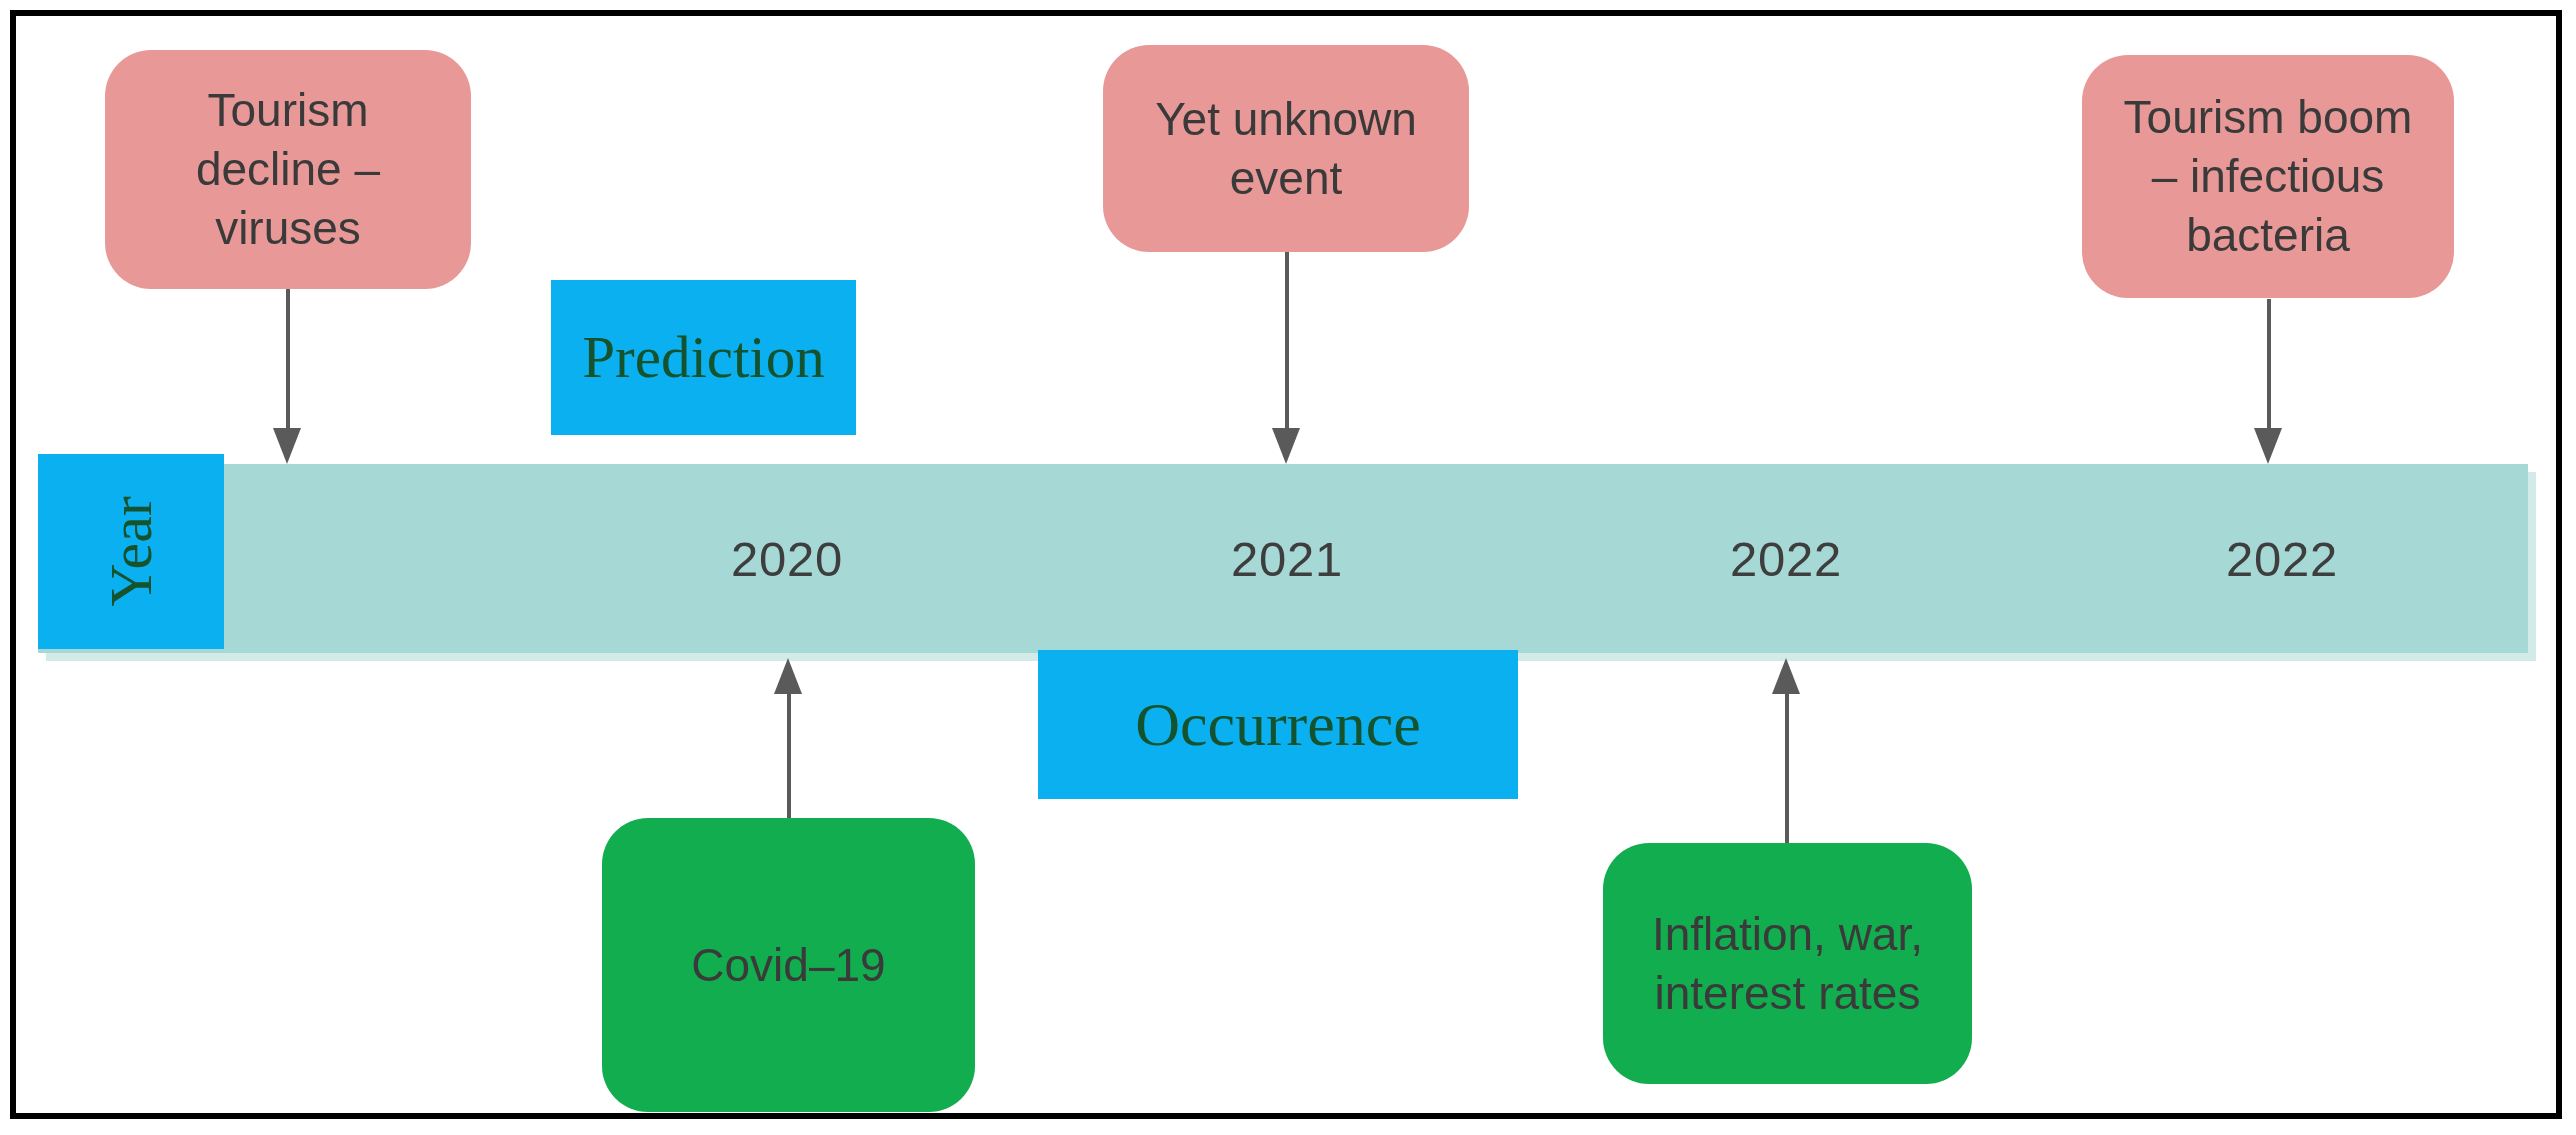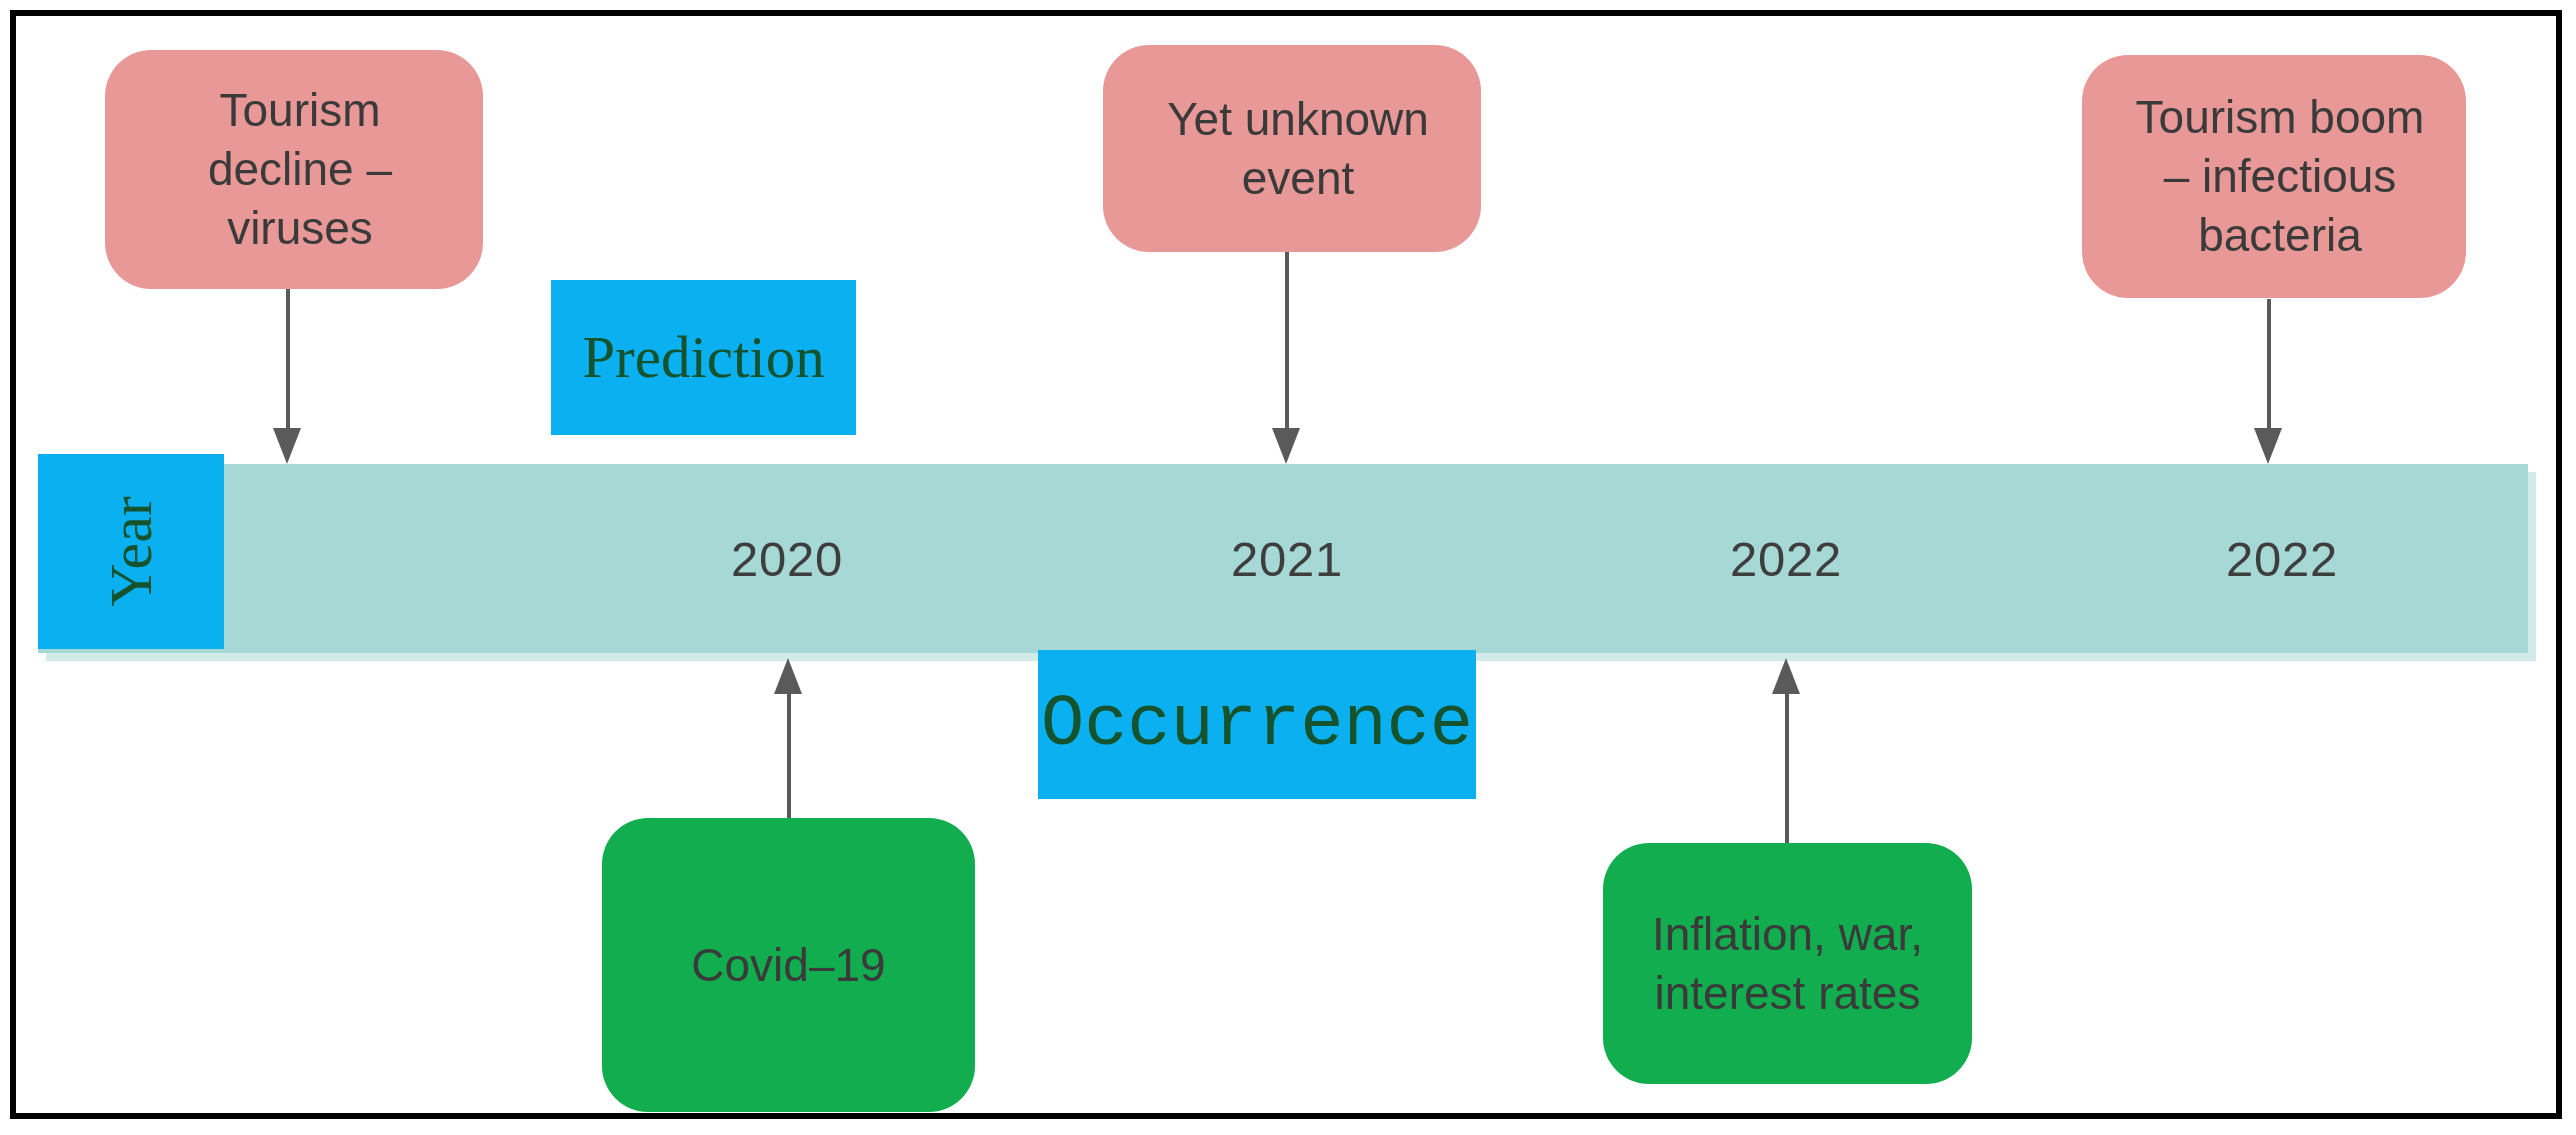--- a/index.html
+++ b/index.html
@@ -27,28 +27,28 @@
   }
   .blue-box{
     position:absolute;background:var(--blue,#0ab0ef);
     display:flex;align-items:center;justify-content:center;
     font-family:"Liberation Serif","DejaVu Serif",serif;
     color:#14532d;
   }
   .year-axis{left:38px;top:454px;width:186px;height:195px;}
   .year-axis .rot{transform:rotate(-90deg);white-space:nowrap;font-size:60px;}
   .prediction-label{left:551px;top:280px;width:305px;height:155px;font-size:59px;}
-  .occurrence-label{left:1038px;top:650px;width:438px;height:149px;font-size:72px;font-family:Liberation Mono, monospace;}
+  .occurrence-label{left:1038px;top:650px;width:480px;height:149px;font-size:62px;}
   .event-box{
     position:absolute;border-radius:46px;
     display:flex;align-items:center;justify-content:center;text-align:center;
     font-size:46px;line-height:1.28;color:var(--dark-text,#3a3a3a);
     white-space:pre-line;
   }
-  .pink{background:var(--pink,#e89997);padding-left:12px;}
+  .pink{background:var(--pink,#e89997);}
   .green{background:var(--green,#12ad4e);}
   .pink-1{left:105px;top:50px;width:366px;height:239px;}
   .pink-2{left:1103px;top:45px;width:366px;height:207px;}
   .pink-3{left:2082px;top:55px;width:372px;height:243px;}
   .green-1{left:602px;top:818px;width:373px;height:294px;}
   .green-2{left:1603px;top:843px;width:369px;height:241px;}
   .arrow{position:absolute;width:28.5px;}
   .arrow .stem{
     position:absolute;left:12.7px;width:4px;background:var(--arrow,#5a5a5a);
   }

